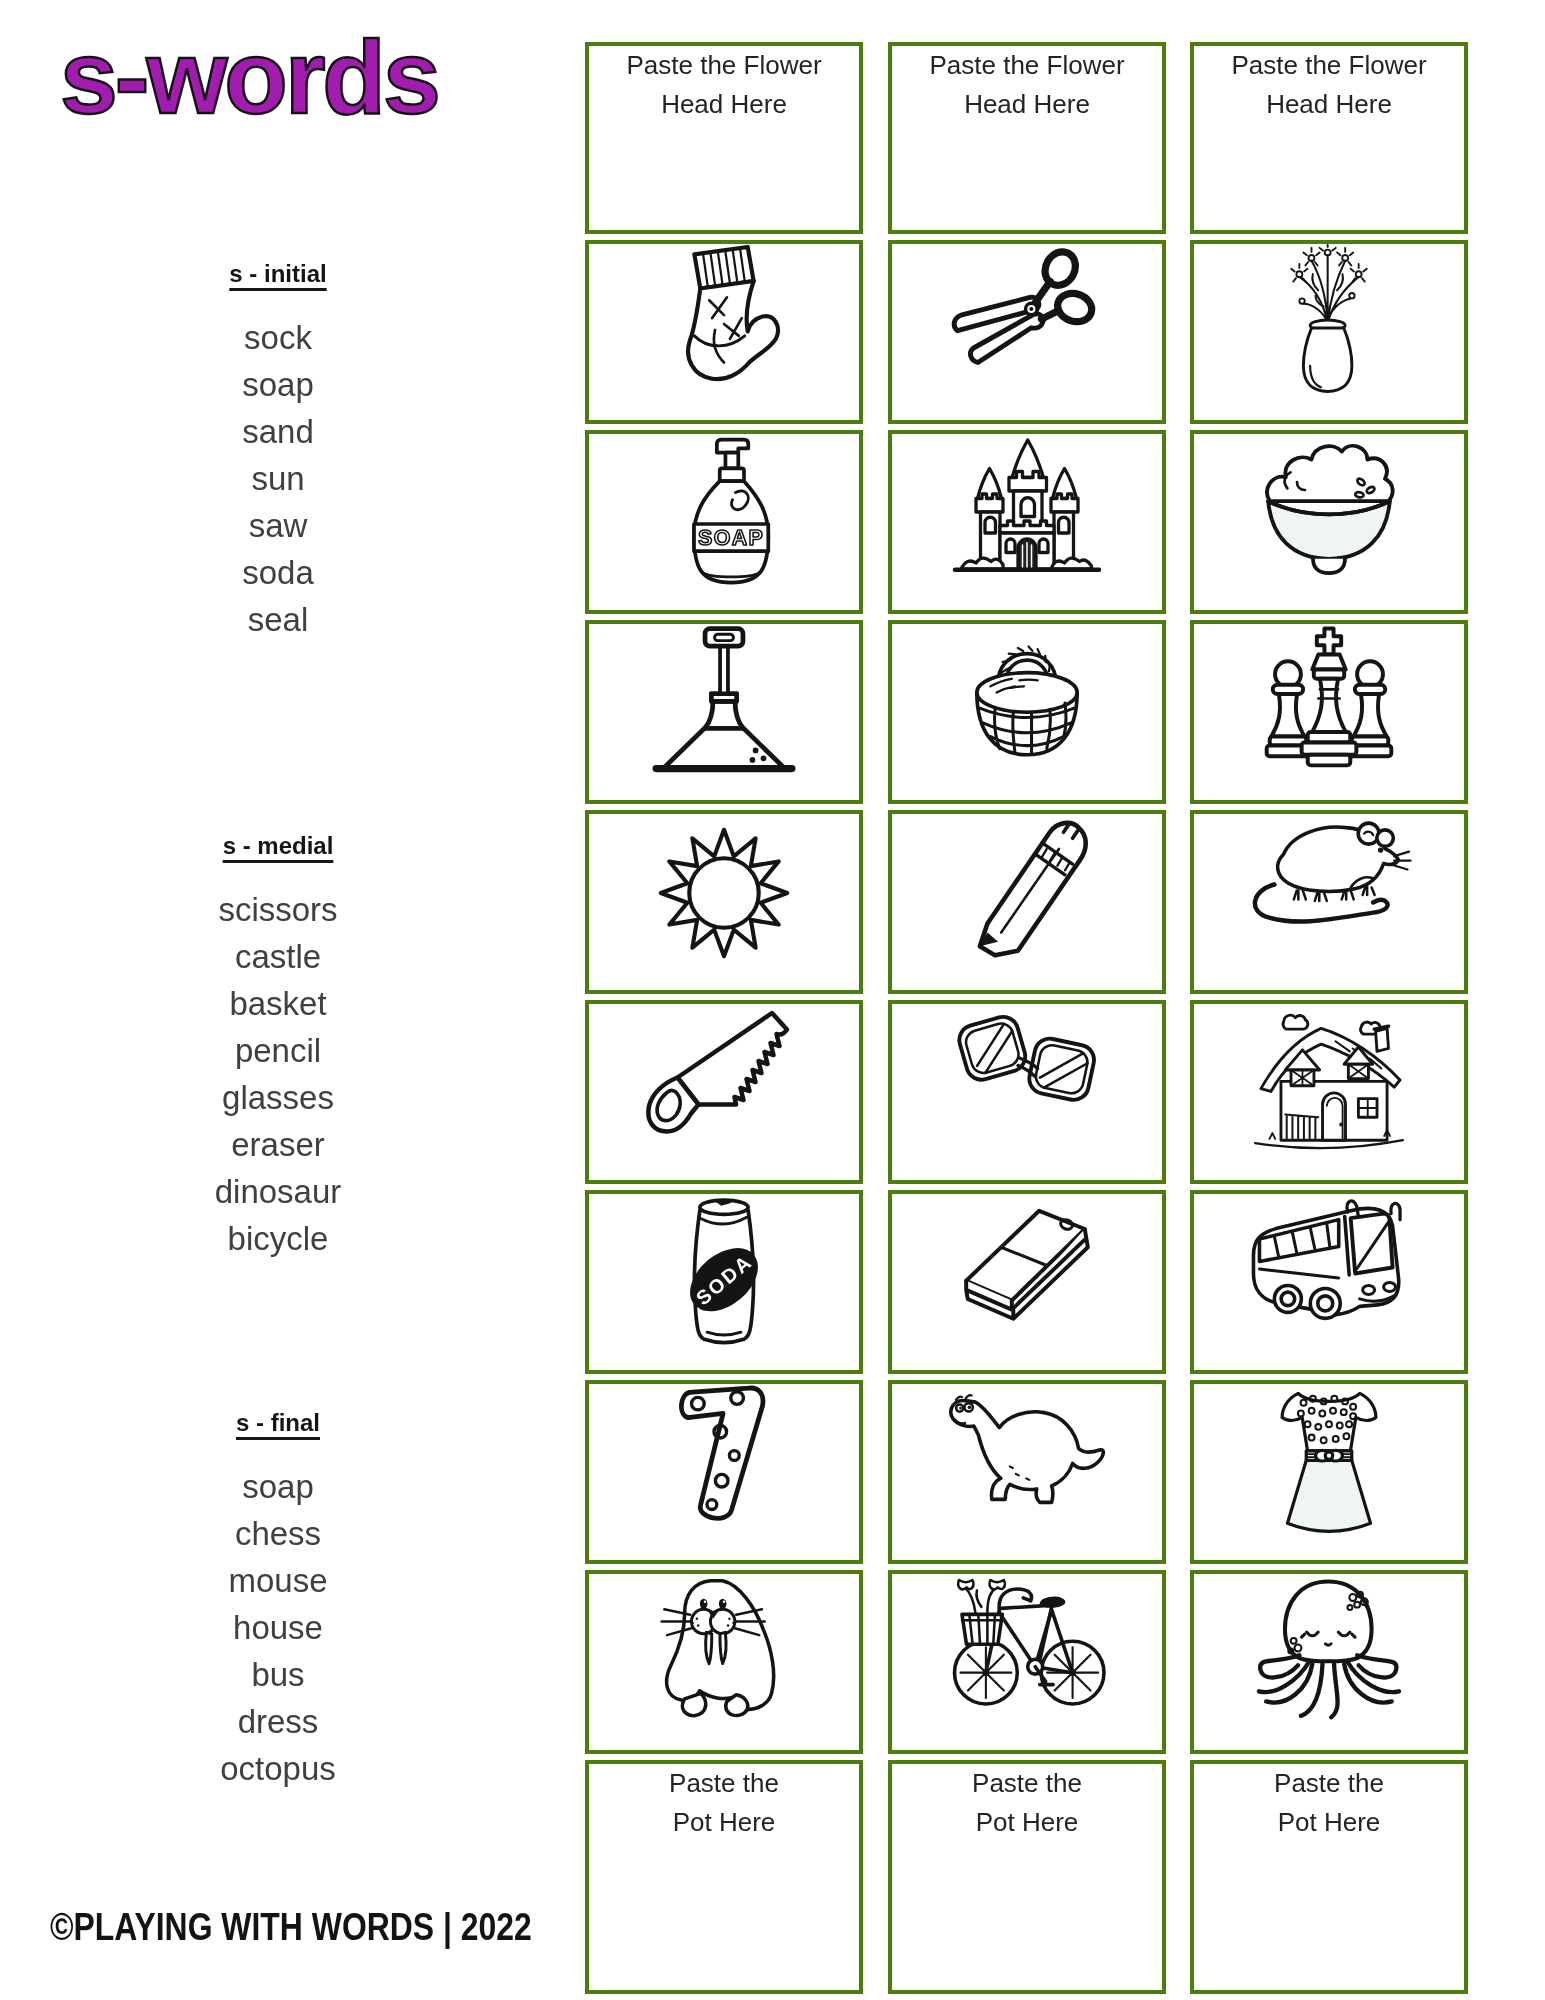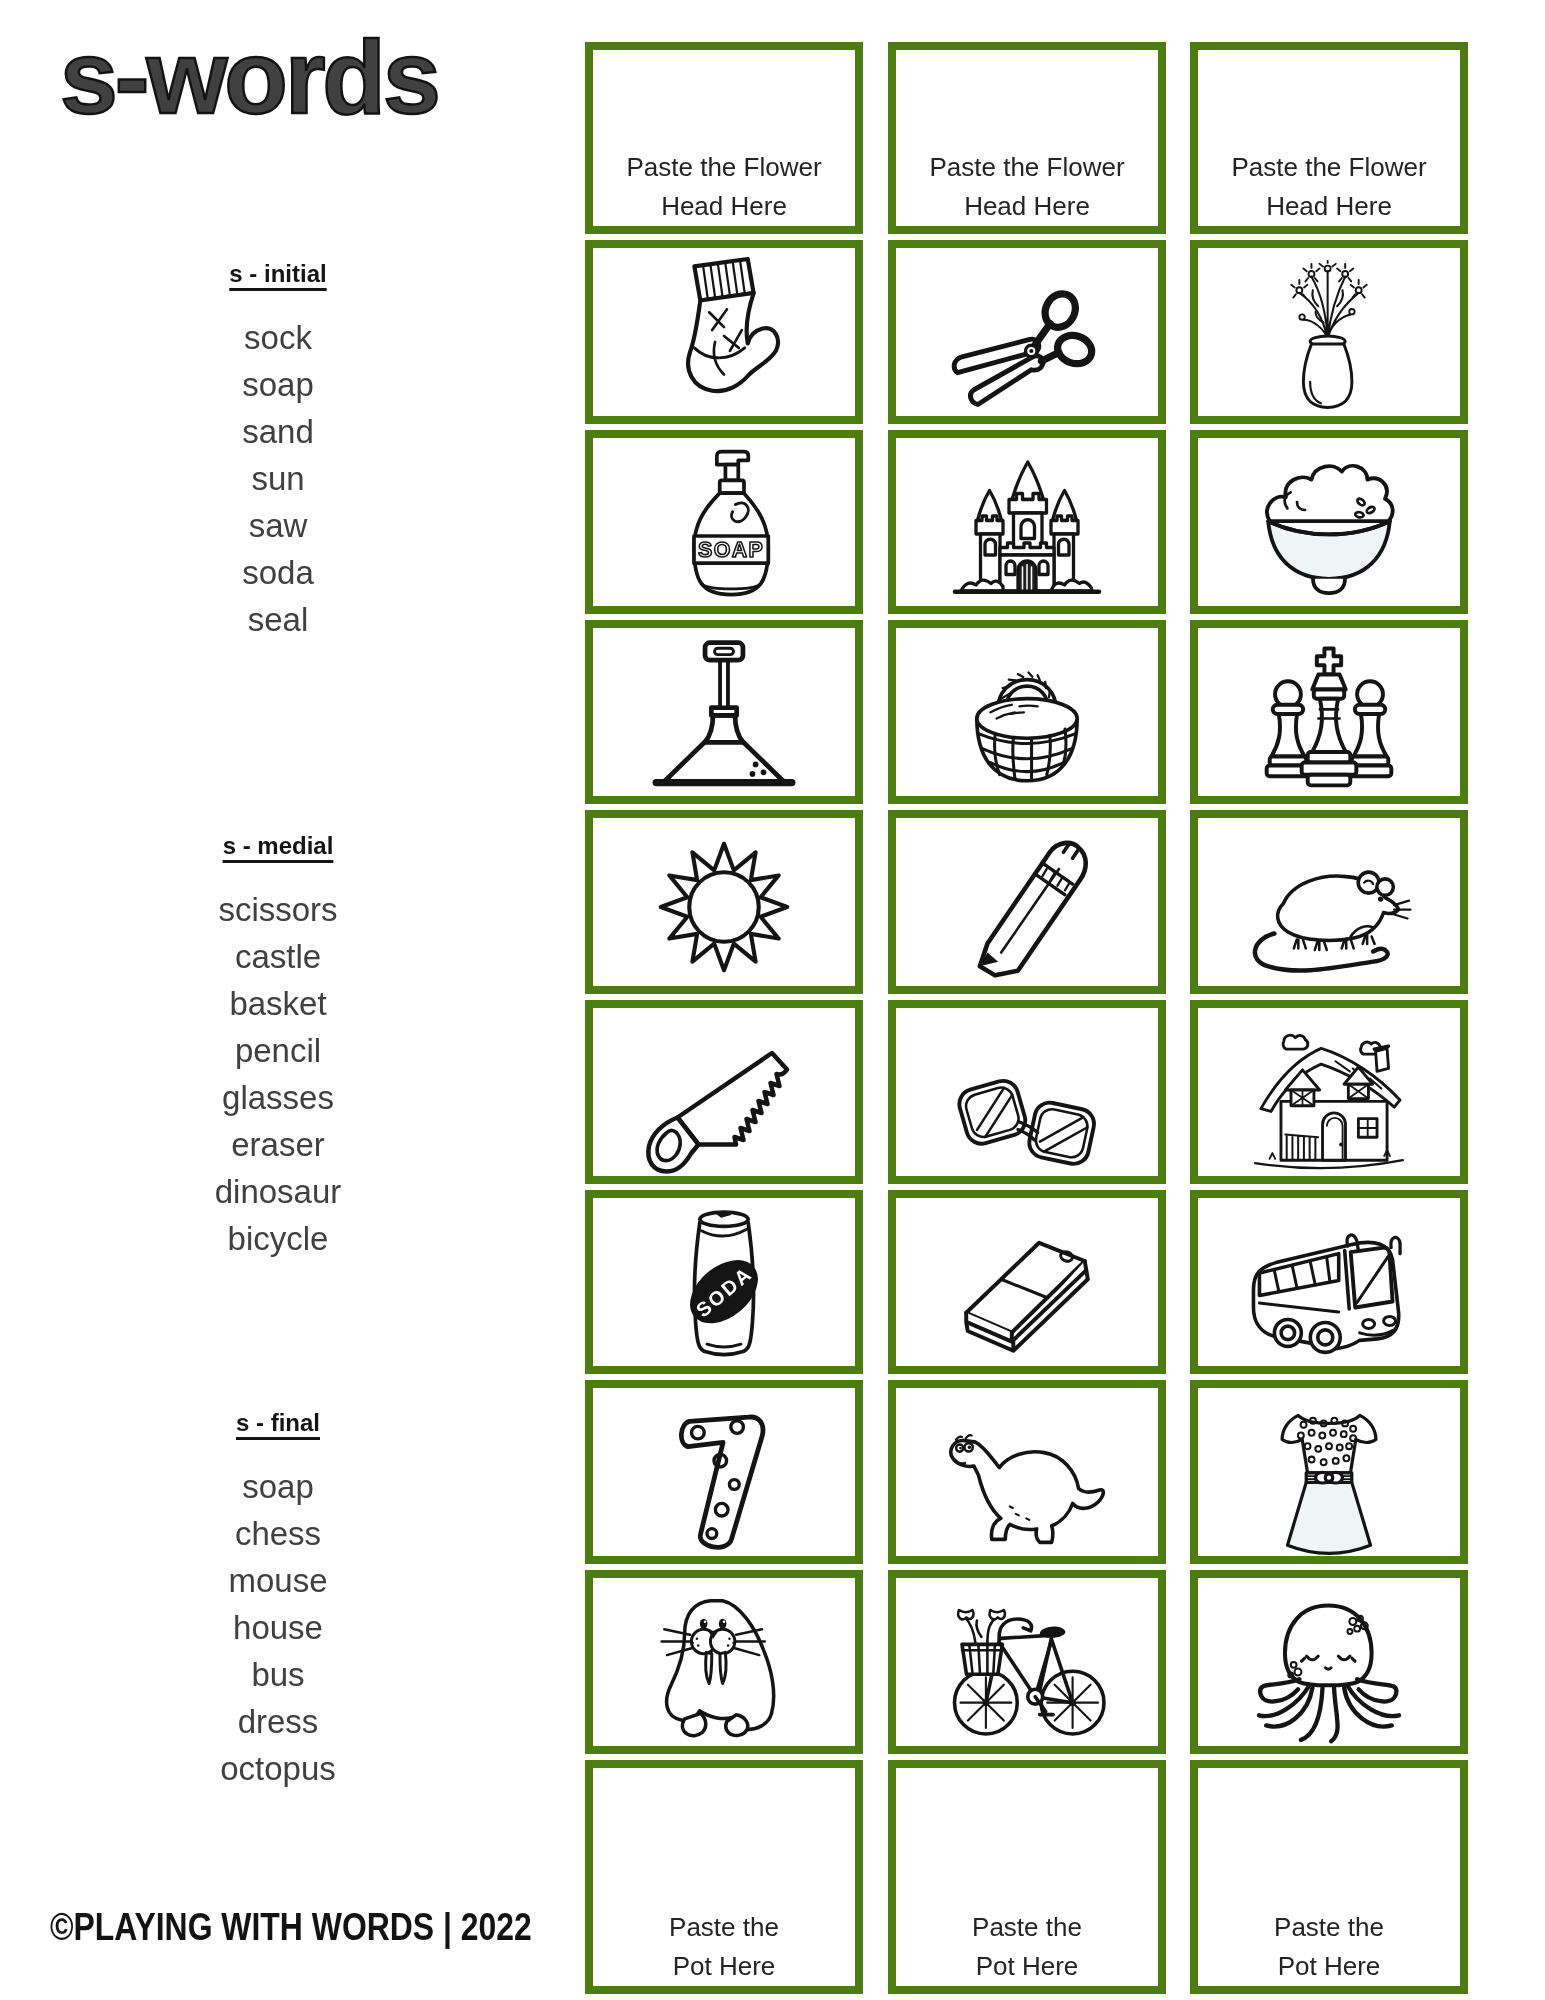--- a/index.html
+++ b/index.html
@@ -1,28 +1,28 @@
 <!DOCTYPE html>
 <html><head>
 <meta charset="utf-8">
 <style>
   html,body{margin:0;padding:0;background:#fff;}
   .sheet{position:relative;width:1545px;height:2000px;background:#ffffff;overflow:hidden;
          font-family:"Liberation Sans","DejaVu Sans",sans-serif;color:#161616;}
   .title{position:absolute;left:60px;top:18px;margin:0;font-size:104px;font-weight:bold;
-         letter-spacing:-3px;color:#404040;-webkit-text-stroke:2.5px #131313;}
+         letter-spacing:-3px;color:#a21caf;-webkit-text-stroke:2.5px #131313;}
   .wordlist{position:absolute;left:98px;width:360px;text-align:center;}
   .wl-0{top:234px;} .wl-1{top:806px;} .wl-2{top:1383px;}
   .wordlist h2{margin:16px;font-size:24px;line-height:48px;font-weight:bold;color:#151515;
                text-decoration:underline;text-decoration-thickness:3px;text-underline-offset:6px;}
   .word{font-size:33px;line-height:47px;color:#404040;}
   .col{position:absolute;top:42px;width:278px;display:flex;flex-direction:column;gap:6px;}
   .col-0{left:585px;} .col-1{left:888px;} .col-2{left:1190px;}
-  .cell{box-sizing:border-box;border:8px solid #4d7c0f;background:#fff;
-        display:flex;align-items:flex-end;justify-content:center;}
+  .cell{box-sizing:border-box;border:4px solid #4d7c0f;background:#fff;
+        display:flex;align-items:flex-start;justify-content:center;}
   .head-cell{height:192px;} .img-cell{height:184px;overflow:hidden;} .pot-cell{height:234px;}
   .paste{font-size:26px;line-height:39px;color:#242424;text-align:center;}
   .pl{display:block;}
   .footer{position:absolute;left:50px;top:1906px;font-size:38px;font-weight:bold;color:#131313;
           letter-spacing:0px;transform:scaleX(.84);transform-origin:left center;white-space:nowrap;}
   svg{display:block;}
   svg text{font-family:"Liberation Sans","DejaVu Sans",sans-serif;}
 </style>
 </head>
 <body>

